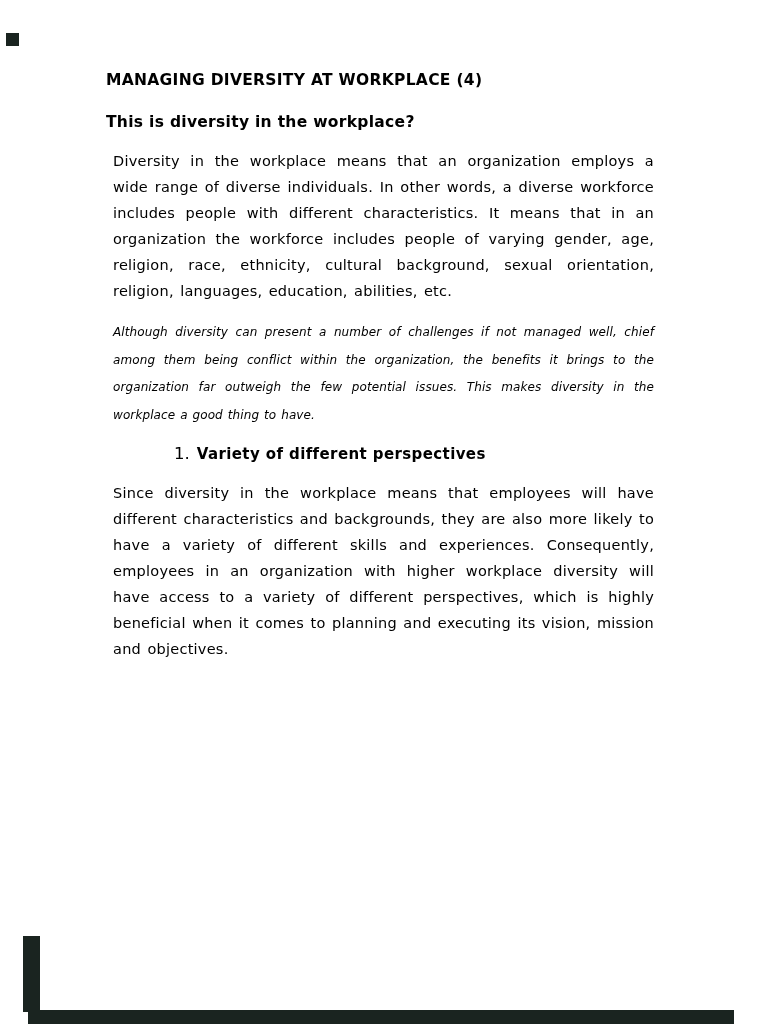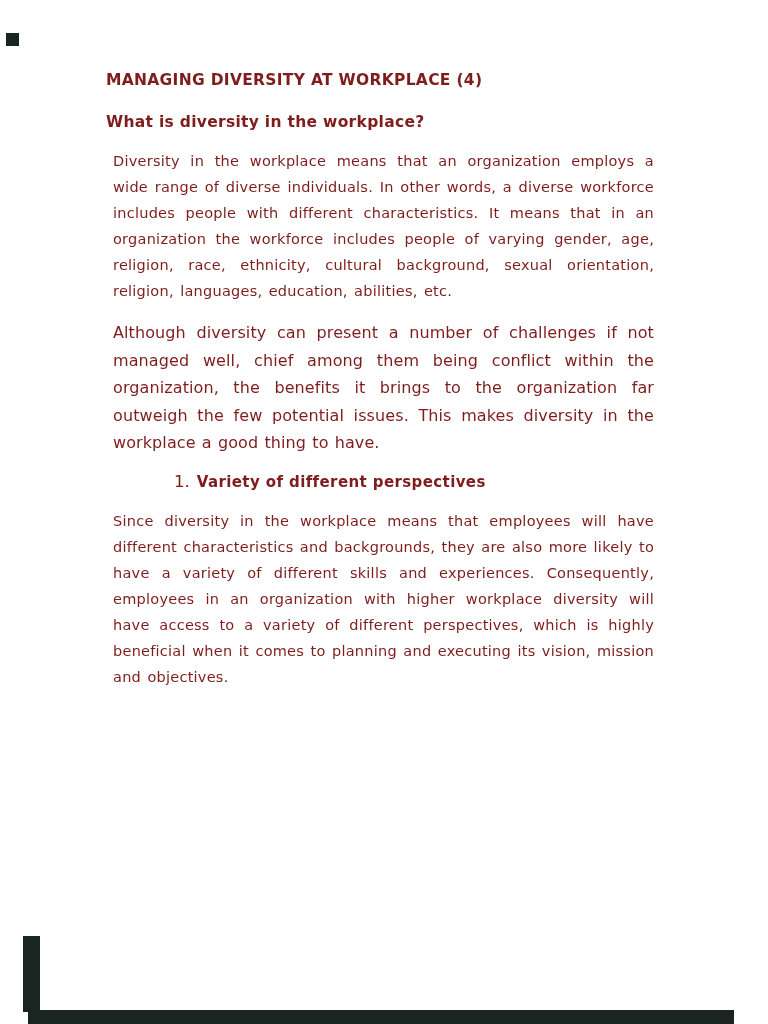--- a/index.html
+++ b/index.html
@@ -7,21 +7,21 @@
     padding: 0;
     background: #ffffff;
   }
   .page {
     position: relative;
     width: 768px;
     height: 1024px;
     background: #ffffff;
     overflow: hidden;
     font-family: "DejaVu Sans", sans-serif;
-    color: #7f1d1d;
+    color: #000000;
   }
   
   .artifact {
     position: absolute;
     background: #1a2420;
   }
   .artifact-top-left {
     left: 6px;
     top: 33px;
     width: 13px;
@@ -61,24 +61,25 @@
   }
   p.doc-para {
     font-size: 14.5px;
     line-height: 26px;
     letter-spacing: 0.25px;
     word-spacing: 1.5px;
     text-align: justify;
     margin: 0 0 15px 7px;
   }
   p.doc-para.alt {
-    font-size: 16px;
+    font-size: 12px;
     line-height: 27.5px;
     letter-spacing: 0.1px;
     word-spacing: 1px;
+    font-style: italic;
   }
   .list-item {
     margin: 6px 0 17px 68px;
     white-space: nowrap;
   }
   .list-item .num {
     font-size: 16.5px;
     font-weight: normal;
     margin-right: 7px;
   }
@@ -94,21 +95,21 @@
 <div class="page">
 
   <div class="artifact artifact-top-left"></div>
   <div class="artifact artifact-bottom-left"></div>
   <div class="artifact artifact-bottom-bar"></div>
 
   <div class="content">
 
     <h1 class="doc-title">MANAGING DIVERSITY AT WORKPLACE (4)</h1>
 
-    <h2 class="doc-heading">What is diversity in the workplace?</h2>
+    <h2 class="doc-heading">This is diversity in the workplace?</h2>
 
     <p class="doc-para">Diversity in the workplace means that an organization employs a wide range of diverse individuals. In other words, a diverse workforce includes people with different characteristics. It means that in an organization the workforce includes people of varying gender, age, religion, race, ethnicity, cultural background, sexual orientation, religion, languages, education, abilities, etc.</p>
 
 
     <p class="doc-para alt">Although diversity can present a number of challenges if not managed well, chief among them being conflict within the organization, the benefits it brings to the organization far outweigh the few potential issues. This makes diversity in the workplace a good thing to have.</p>
 
     <div class="list-item">
       <span class="num">1.</span><span class="label">Variety of different perspectives</span>
     </div>
 

